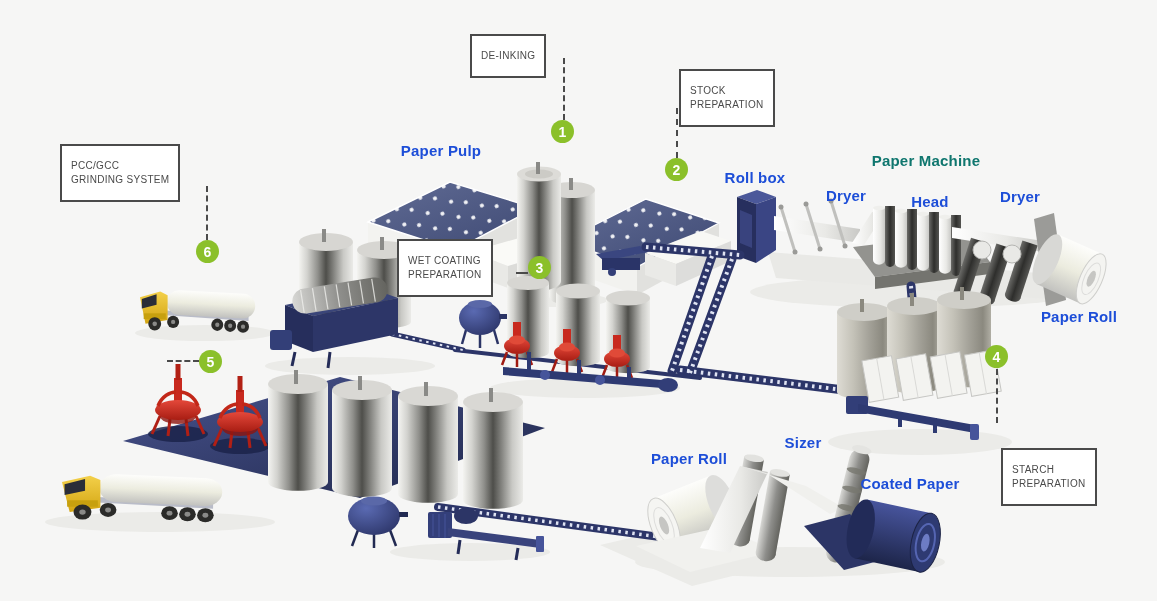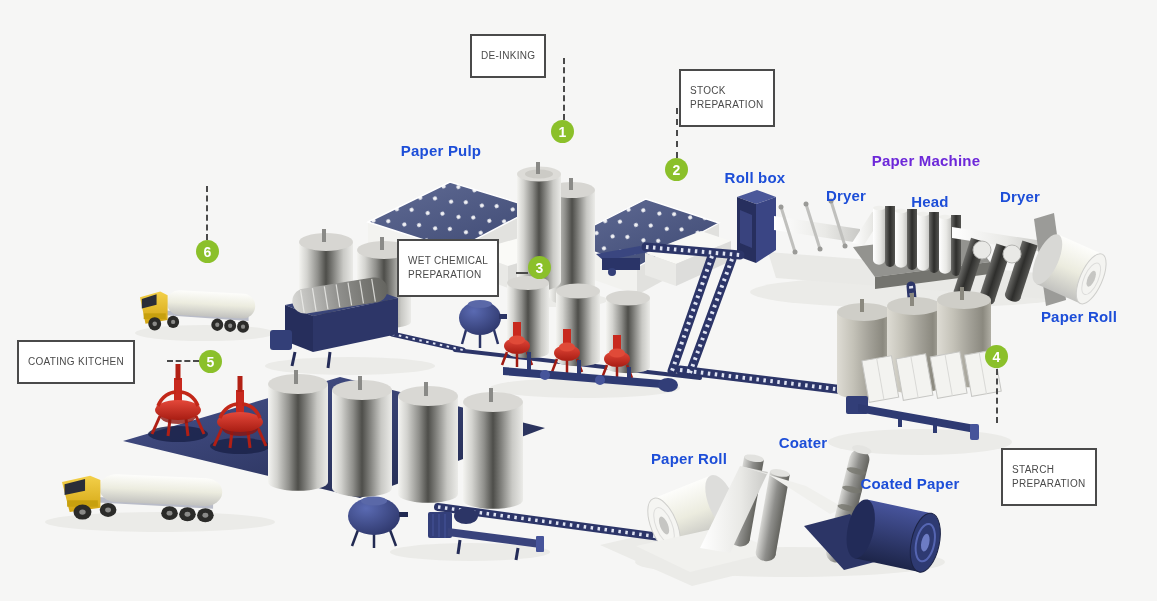--- a/index.html
+++ b/index.html
@@ -1,21 +1,21 @@
 <!DOCTYPE html>
 <html><head>
 <meta charset="utf-8">
 <style>
   html,body{margin:0;padding:0;background:#e9e9e9;}
   .stage{position:relative;width:1157px;height:601px;background:#f6f6f5;overflow:hidden;
          font-family:"Liberation Sans",sans-serif;}
   .stage svg{position:absolute;left:0;top:0;}
   .plabel{position:absolute;font-weight:bold;font-size:15px;color:#1d4ed8;white-space:nowrap;
           transform:translateX(-50%);letter-spacing:.2px;}
-  .plabel.navy{color:#6d28d9;}
+  .plabel.navy{color:#0f766e;}
   .blabel{position:absolute;background:#ffffff;border:2px solid #4a4a4a;color:#4a4a4a;
           font-size:10px;line-height:1.4;padding:13px 9px;white-space:pre-line;letter-spacing:.3px;}
   .num{position:absolute;width:23px;height:23px;border-radius:50%;background:#8bc02a;color:#fff;
        font-weight:bold;font-size:14px;display:flex;align-items:center;justify-content:center;}
   .dash-v{position:absolute;width:0;border-left:2px dashed #4a4a4a;}
   .dash-h{position:absolute;height:0;border-top:2px dashed #4a4a4a;}
 </style>
 </head>
 <body>
 
@@ -489,29 +489,30 @@
 </svg>
 
 <div class="plabel" style="left:441px;top:142px">Paper Pulp</div>
 <div class="plabel" style="left:755px;top:169px">Roll box</div>
 <div class="plabel" style="left:846px;top:187px">Dryer</div>
 <div class="plabel" style="left:930px;top:193px">Head</div>
 <div class="plabel" style="left:1020px;top:188px">Dryer</div>
 <div class="plabel navy" style="left:926px;top:152px">Paper Machine</div>
 <div class="plabel" style="left:1079px;top:308px">Paper Roll</div>
 <div class="plabel" style="left:689px;top:450px">Paper Roll</div>
-<div class="plabel" style="left:803px;top:434px">Coater</div>
+<div class="plabel" style="left:803px;top:434px">Sizer</div>
 <div class="plabel" style="left:910px;top:475px">Coated Paper</div>
 
 <div class="blabel" style="left:470px;top:34px">DE-INKING</div>
 <div class="blabel" style="left:679px;top:69px">STOCK
 PREPARATION</div>
-<div class="blabel" style="left:397px;top:239px">WET CHEMICAL
+<div class="blabel" style="left:60px;top:144px">PCC/GCC
+GRINDING SYSTEM</div>
+<div class="blabel" style="left:397px;top:239px">WET COATING
 PREPARATION</div>
-<div class="blabel" style="left:17px;top:340px">COATING KITCHEN</div>
 <div class="blabel" style="left:1001px;top:448px">STARCH
 PREPARATION</div>
 
 <div class="dash-v" style="left:563px;top:58px;height:62px"></div>
 <div class="dash-v" style="left:676px;top:108px;height:50px"></div>
 <div class="dash-v" style="left:206px;top:186px;height:54px"></div>
 <div class="dash-h" style="left:516px;top:272px;width:12px"></div>
 <div class="dash-h" style="left:167px;top:360px;width:32px"></div>
 <div class="dash-v" style="left:996px;top:369px;height:54px"></div>
 

